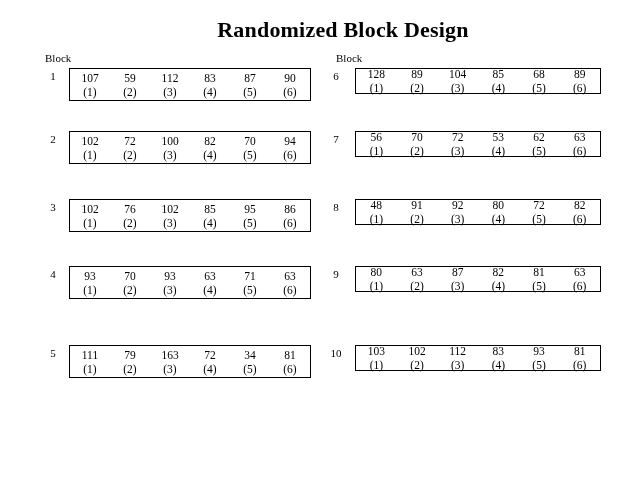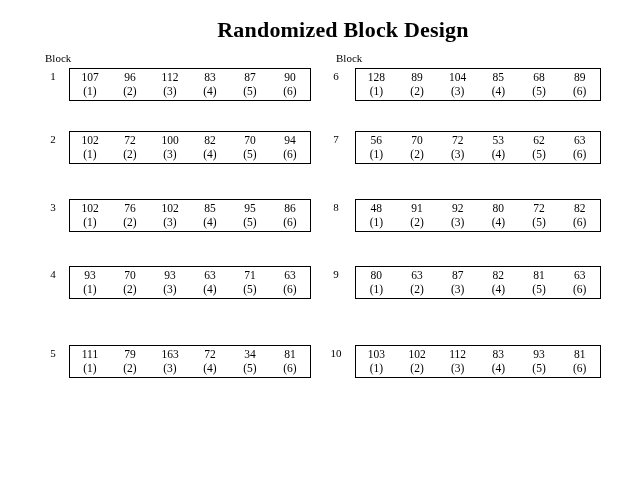--- a/index.html
+++ b/index.html
@@ -73,59 +73,60 @@
     border: 1.5px solid #000000;
     background: #ffffff;
     display: flex;
     flex-direction: row;
   }
   .cell {
     flex: 1 1 0;
     display: flex;
     flex-direction: column;
     align-items: center;
+    justify-content: center;
     padding-top: 1px;
   }
   .cell-value {
     font-size: 11.5px;
     line-height: 14px;
     font-family: "Liberation Serif", "DejaVu Serif", serif;
   }
   .cell-treatment {
     font-size: 11.5px;
     line-height: 15px;
     font-family: "Liberation Serif", "DejaVu Serif", serif;
   }
 
   
   #column-left .block-row  { left: 69px;  width: 242px; }
   #column-left .block-box  { width: 242px; height: 33px; }
   
   #column-right .block-row { left: 36px;  width: 246px; }
-  #column-right .block-box { width: 246px; height: 33px; }
+  #column-right .block-box { width: 246px; height: 26px; }
   #column-right .block-label { left: -32px; width: 26px; }
 </style>
 </head>
 <body>
 
 <div id="page">
 
   <div id="page-title">Randomized Block Design</div>
 
   <div class="column" id="column-left">
     <div class="column-header">Block</div>
   <div class="block-row" style="top: 68px;">
         <div class="block-label">1</div>
         <div class="block-box">
           <div class="cell">
             <div class="cell-value">107</div>
             <div class="cell-treatment">(1)</div>
           </div>
           <div class="cell">
-            <div class="cell-value">96</div>
+            <div class="cell-value">59</div>
             <div class="cell-treatment">(2)</div>
           </div>
           <div class="cell">
             <div class="cell-value">112</div>
             <div class="cell-treatment">(3)</div>
           </div>
           <div class="cell">
             <div class="cell-value">83</div>
             <div class="cell-treatment">(4)</div>
           </div>

